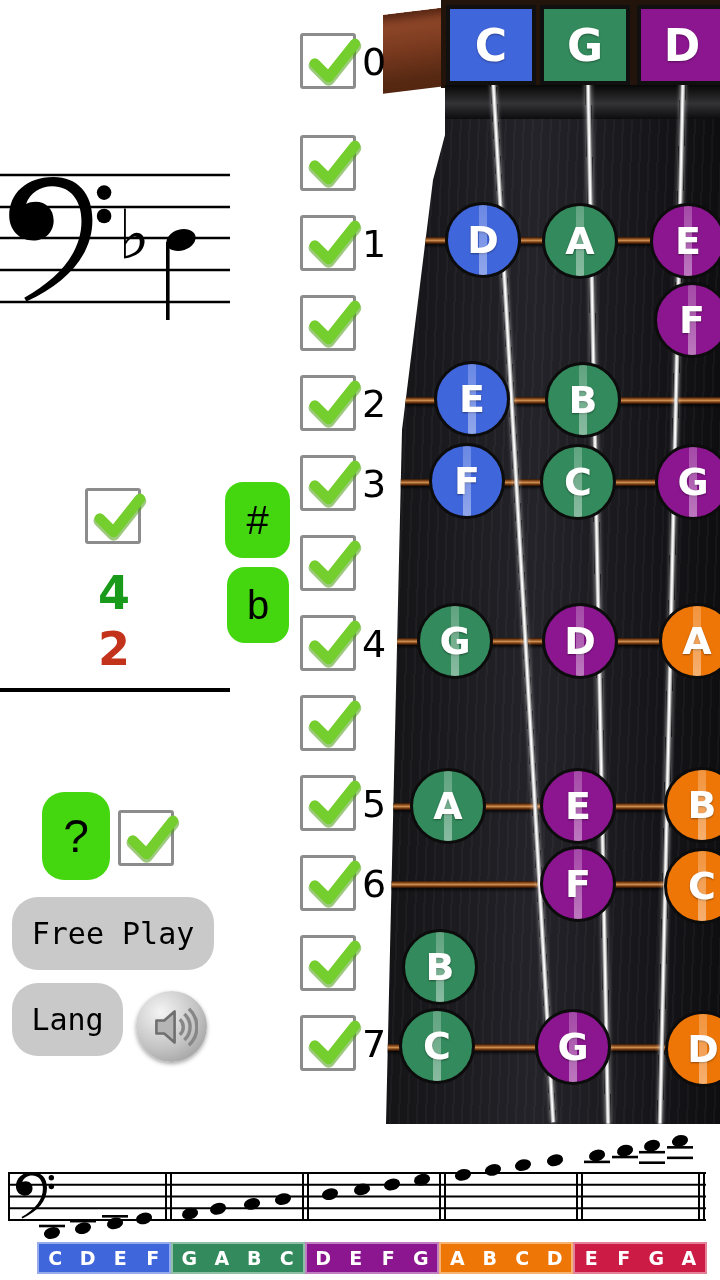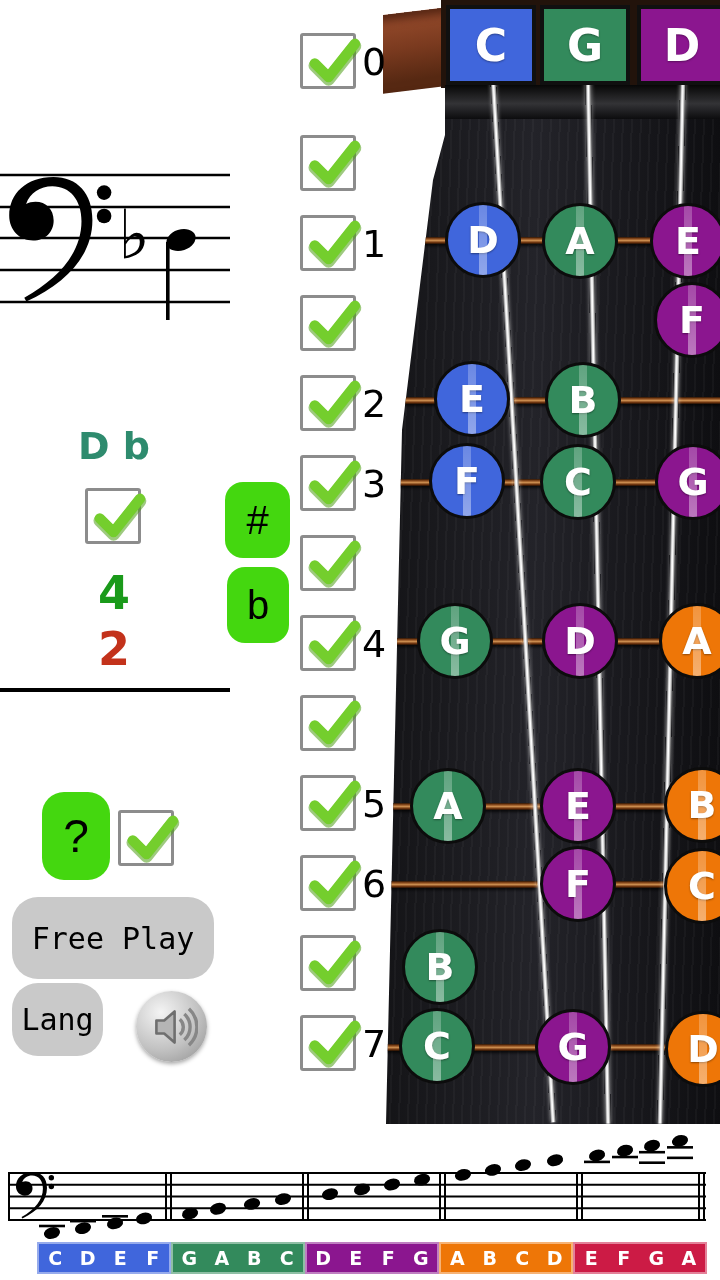--- a/index.html
+++ b/index.html
@@ -129,21 +129,20 @@
       <line x1="0" y1="302" x2="230" y2="302"></line>
     </g>
     <use href="#bclef" transform="translate(4,177) scale(2.6)"></use>
     <text x="118" y="258" font-size="68">♭</text>
     <g>
       <rect x="166" y="242" width="3.6" height="78"></rect>
       <ellipse cx="181" cy="240" rx="15" ry="10.5" transform="rotate(-18 181 240)"></ellipse>
     </g>
   </svg>
 
-  <div id="note-label" style="color: rgb(46, 139, 110);">D b</div>
   <div class="checkbox" id="main-check" style="left:85px;top:488px">
       <svg width="62" height="62" viewBox="0 0 54 54">
         <path d="M12 29 L24 41 L47 12" fill="none" stroke="#4f9f15" stroke-width="11" stroke-linecap="round" stroke-linejoin="round" opacity="0.55" transform="translate(0,2)"></path>
         <path d="M12 29 L24 41 L47 12" fill="none" stroke="#74ce2d" stroke-width="9" stroke-linecap="round" stroke-linejoin="round"></path>
       </svg>
     </div>
   <div id="finger-num" style="color: rgb(26, 154, 26);">4</div>
   <div id="string-num" style="color: rgb(195, 50, 27);">2</div>
 
   <button class="green-btn" style="left:225px;top:482px;width:65px;height:76px;font-size:40px;border-radius:18px">#</button>
@@ -152,22 +151,22 @@
   <div id="divider"></div>
 
   <button class="green-btn" style="left:42px;top:792px;width:68px;height:88px;font-size:46px;border-radius:22px">?</button>
   <div class="checkbox" id="help-check" style="left:118px;top:810px">
       <svg width="62" height="62" viewBox="0 0 54 54">
         <path d="M12 29 L24 41 L47 12" fill="none" stroke="#4f9f15" stroke-width="11" stroke-linecap="round" stroke-linejoin="round" opacity="0.55" transform="translate(0,2)"></path>
         <path d="M12 29 L24 41 L47 12" fill="none" stroke="#74ce2d" stroke-width="9" stroke-linecap="round" stroke-linejoin="round"></path>
       </svg>
     </div>
 
-  <button class="gray-btn" style="left:12px;top:897px;width:202px;height:82px">Free Play</button>
-  <button class="gray-btn" style="left:12px;top:983px;width:91px;height:73px">Lang</button>
+  <button class="gray-btn" style="left:12px;top:897px;width:202px;height:73px">Free Play</button>
+  <button class="gray-btn" style="left:12px;top:983px;width:111px;height:73px">Lang</button>
 
   <button class="gray-btn" style="left:136px;top:991px;width:71px;height:71px;border-radius:50%;
           background:radial-gradient(circle at 35% 30%,#f4f4f4,#c2c2c2 55%,#8e8e8e);box-shadow:0 2px 4px rgba(0,0,0,.35)">
     <svg width="52" height="52" viewBox="0 0 40 40">
       <path d="M8 15 h6 l8 -7 v24 l-8 -7 h-6 z" fill="#b5b5b5" stroke="#6f6f6f" stroke-width="2" stroke-linejoin="round"></path>
       <path d="M26 14 a8 8 0 0 1 0 12" fill="none" stroke="#878787" stroke-width="2.6"></path>
       <path d="M29.5 10 a13.5 13.5 0 0 1 0 20" fill="none" stroke="#878787" stroke-width="2.6"></path>
       <path d="M33 6 a19 19 0 0 1 0 28" fill="none" stroke="#878787" stroke-width="2.6"></path>
     </svg>
   </button>

